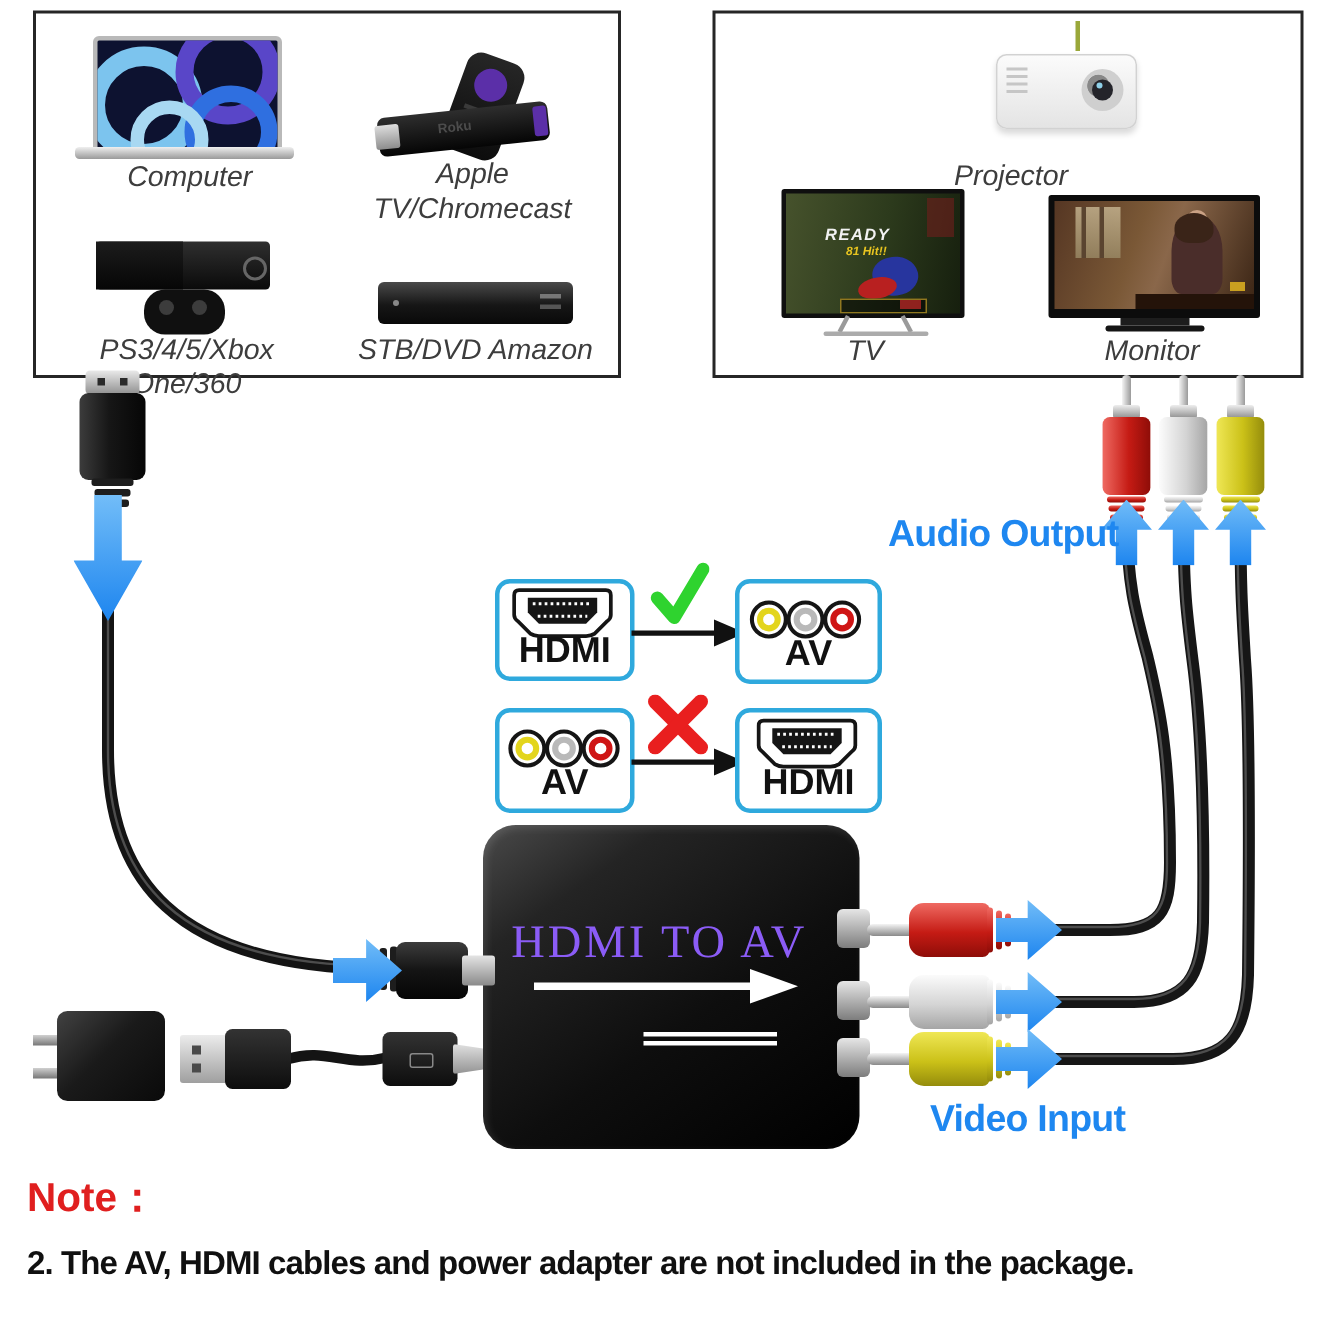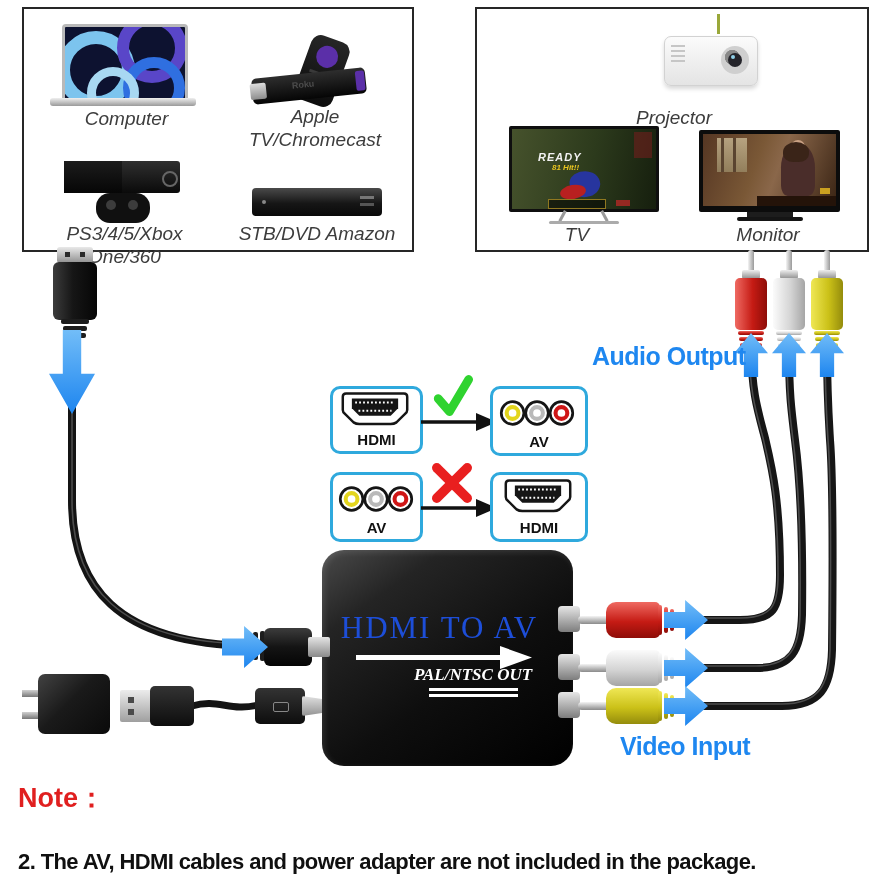--- a/index.html
+++ b/index.html
@@ -13,26 +13,26 @@
   .flow-label{position:absolute;color:var(--accent_blue,#1e87f0);font-weight:bold;font-size:25px;letter-spacing:-0.5px;white-space:nowrap;}
   
   .arrow-down{position:absolute;background:linear-gradient(180deg,#72bdf8,#1d85ef);
     clip-path:polygon(30% 0,70% 0,70% 52%,100% 52%,50% 100%,0 52%,30% 52%);}
   .arrow-up{position:absolute;background:linear-gradient(180deg,#72bdf8,#1d85ef);
     clip-path:polygon(50% 0,100% 46%,71% 46%,71% 100%,29% 100%,29% 46%,0 46%);}
   .arrow-right{position:absolute;background:linear-gradient(180deg,#72bdf8,#1d85ef);
     clip-path:polygon(0 30%,48% 30%,48% 0,100% 50%,48% 100%,48% 70%,0 70%);}
   
   .compat-box{position:absolute;border:3px solid var(--compat_border,#2fa9dd);border-radius:10px;background:#fff;}
-  .compat-label{position:absolute;bottom:3px;left:0;right:0;text-align:center;font-weight:bold;font-size:15px;color:#111;}
+  .compat-label{position:absolute;bottom:3px;left:0;right:0;text-align:center;font-weight:bold;font-size:24px;color:#111;}
   
   #converter{position:absolute;left:322px;top:550px;width:251px;height:216px;border-radius:22px;
     background:linear-gradient(145deg,#4a4a4a 0%,#242424 22%,#0e0e0e 58%,#000 100%);
     box-shadow:inset 2px 2px 6px rgba(255,255,255,.12);}
-  .conv-title{position:absolute;left:322px;top:610px;width:235px;text-align:center;color:#1d4ed8;
+  .conv-title{position:absolute;left:322px;top:610px;width:235px;text-align:center;color:#8b5cf6;
     font-family:"Liberation Serif",serif;font-size:31px;letter-spacing:2px;white-space:nowrap;}
   .conv-sub{position:absolute;left:393px;top:665px;width:160px;text-align:center;color:#fff;
     font-family:"Liberation Serif",serif;font-size:17px;font-weight:bold;font-style:italic;white-space:nowrap;}
   .conv-underline{position:absolute;left:429px;width:89px;height:3px;background:#fff;}
   
   .pin-v{position:absolute;width:6px;border-radius:3px 3px 0 0;background:linear-gradient(90deg,#f4f4f4,#9a9a9a);}
   .collar{position:absolute;height:9px;border-radius:2px;background:linear-gradient(180deg,#eee,#8d8d8d);}
   .rca-body-v{position:absolute;width:32px;height:52px;border-radius:5px;}
   .rca-body-h{position:absolute;width:54px;height:36px;border-radius:10px 5px 5px 10px;}
   .ribs-v{background-image:repeating-linear-gradient(180deg,rgba(0,0,0,.22) 0 2px,rgba(255,255,255,.10) 2px 4px,transparent 4px 7px);}
@@ -119,21 +119,21 @@
         <div class="abs" style="left:6px;top:23px;width:14px;height:2px;background:#c6c6c6;"></div>
         <div class="abs" style="left:56px;top:9px;width:28px;height:28px;border-radius:50%;background:radial-gradient(circle at 40% 40%,#888 30%,#cfcfcf 32%);">
           <div class="abs" style="left:7px;top:7px;width:14px;height:14px;border-radius:50%;background:#24242a;"></div>
           <div class="abs" style="left:10px;top:9px;width:4px;height:4px;border-radius:50%;background:#8fd0e8;"></div>
         </div>
       </div>
     </div>
     <div class="dev-label" style="left:137px;top:97px;width:120px;">Projector</div>
 
     <div class="abs" style="left:32px;top:113px;width:150px;height:102px;">
-      <div class="abs" style="left:0;top:4px;width:150px;height:86px;background:#0f0f0f;border-radius:2px;padding:0;">
+      <div class="abs" style="left:12px;top:4px;width:122px;height:86px;background:#0f0f0f;border-radius:2px;padding:0;">
         <div class="abs" style="left:3px;top:3px;right:3px;bottom:3px;background:linear-gradient(100deg,#46522c,#2c3a1c 55%,#161f0e);overflow:hidden;">
           <div class="abs" style="left:26px;top:22px;color:#f2f2f2;font-size:11px;font-style:italic;font-weight:bold;letter-spacing:1px;">READY</div>
           <div class="abs" style="left:40px;top:34px;color:#e8c420;font-size:8px;font-style:italic;font-weight:bold;">81 Hit!!</div>
           <div class="abs" style="left:58px;top:42px;width:30px;height:26px;border-radius:40% 55% 45% 50%;background:#27359e;transform:rotate(-15deg);"></div>
           <div class="abs" style="left:48px;top:56px;width:26px;height:14px;border-radius:50%;background:#b82020;transform:rotate(-10deg);"></div>
           <div class="abs" style="left:36px;top:70px;width:56px;height:8px;background:rgba(0,0,0,.55);border:1px solid #907820;"></div>
           <div class="abs" style="right:4px;top:3px;width:18px;height:26px;background:rgba(120,30,30,.55);"></div>
           <div class="abs" style="right:26px;bottom:3px;width:14px;height:6px;background:rgba(200,40,40,.7);"></div>
         </div>
       </div>
@@ -270,21 +270,20 @@
   <div class="arrow-up" style="left:772px;top:333px;width:34px;height:44px;"></div>
   <div class="arrow-up" style="left:810px;top:333px;width:34px;height:44px;"></div>
   <div class="flow-label" style="left:592px;top:342px;">Audio Output</div>
 
   <div id="converter"></div>
   <div class="conv-title">HDMI TO AV</div>
   <svg class="abs" style="left:352px;top:646px;" width="182" height="24" viewBox="0 0 182 24">
     <rect x="4" y="9" width="148" height="5" fill="#fff"></rect>
     <polygon points="148,0 180,11.5 148,23" fill="#fff"></polygon>
   </svg>
-  <div class="conv-sub">PAL/NTSC OUT</div>
   <div class="conv-underline" style="top:688px;"></div>
   <div class="conv-underline" style="top:694px;"></div>
 
   <div class="abs" style="left:246px;top:634px;width:5px;height:24px;background:#1d1d1d;border-radius:2px;"></div>
   <div class="abs" style="left:253px;top:632px;width:5px;height:28px;background:#1d1d1d;border-radius:2px;"></div>
   <div class="abs" style="left:260px;top:631px;width:5px;height:30px;background:#1d1d1d;border-radius:2px;"></div>
   <div class="abs" style="left:264px;top:628px;width:48px;height:38px;background:linear-gradient(180deg,#3c3c3c,#141414 50%,#050505);border-radius:6px;"></div>
   <div class="abs" style="left:308px;top:637px;width:22px;height:20px;background:linear-gradient(180deg,#e4e4e4,#8a8a8a);border-radius:2px;"></div>
   <div class="arrow-right" style="left:222px;top:626px;width:46px;height:42px;"></div>
 
@@ -321,15 +320,15 @@
     <div class="abs" style="left:8px;top:7px;width:6px;height:6px;background:#4a4a4a;"></div>
     <div class="abs" style="left:8px;top:19px;width:6px;height:6px;background:#4a4a4a;"></div>
   </div>
   <div class="abs" style="left:150px;top:686px;width:44px;height:40px;background:linear-gradient(180deg,#333,#0d0d0d);border-radius:5px;"></div>
   <div class="abs" style="left:255px;top:688px;width:50px;height:36px;background:linear-gradient(180deg,#333,#0d0d0d);border-radius:5px;">
     <div class="abs" style="left:18px;top:14px;width:14px;height:8px;border:1px solid #888;border-radius:2px;"></div>
   </div>
   <div class="abs" style="left:302px;top:696px;width:20px;height:20px;background:linear-gradient(180deg,#e0e0e0,#939393);border-radius:2px;clip-path:polygon(0 0,100% 15%,100% 85%,0 100%);"></div>
 
   <div class="note-head" style="top:780px;">Note：</div>
-  <div class="note-line" style="top:849px;text-align:center;">2. The AV, HDMI cables and power adapter are not included in the package.</div>
+  <div class="note-line" style="top:829px;text-align:center;">2. The AV, HDMI cables and power adapter are not included in the package.</div>
 
 </div>
 
 </body></html>

